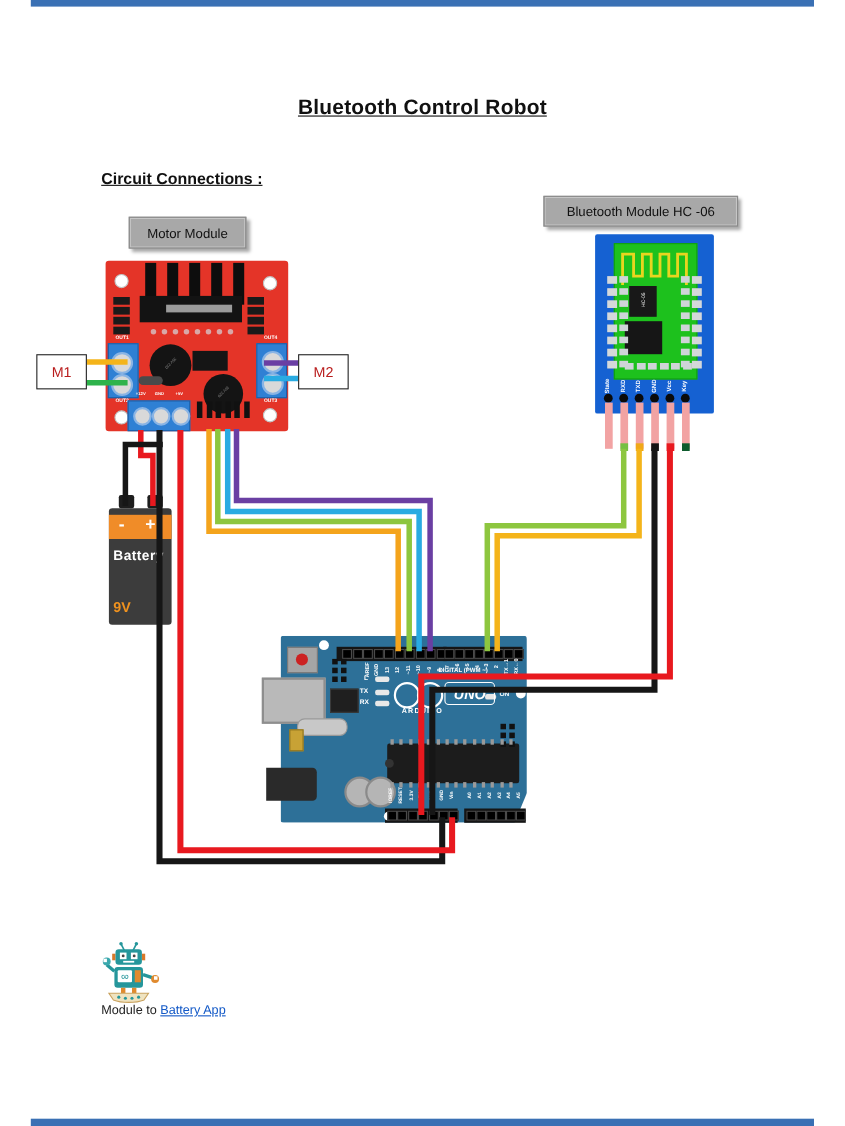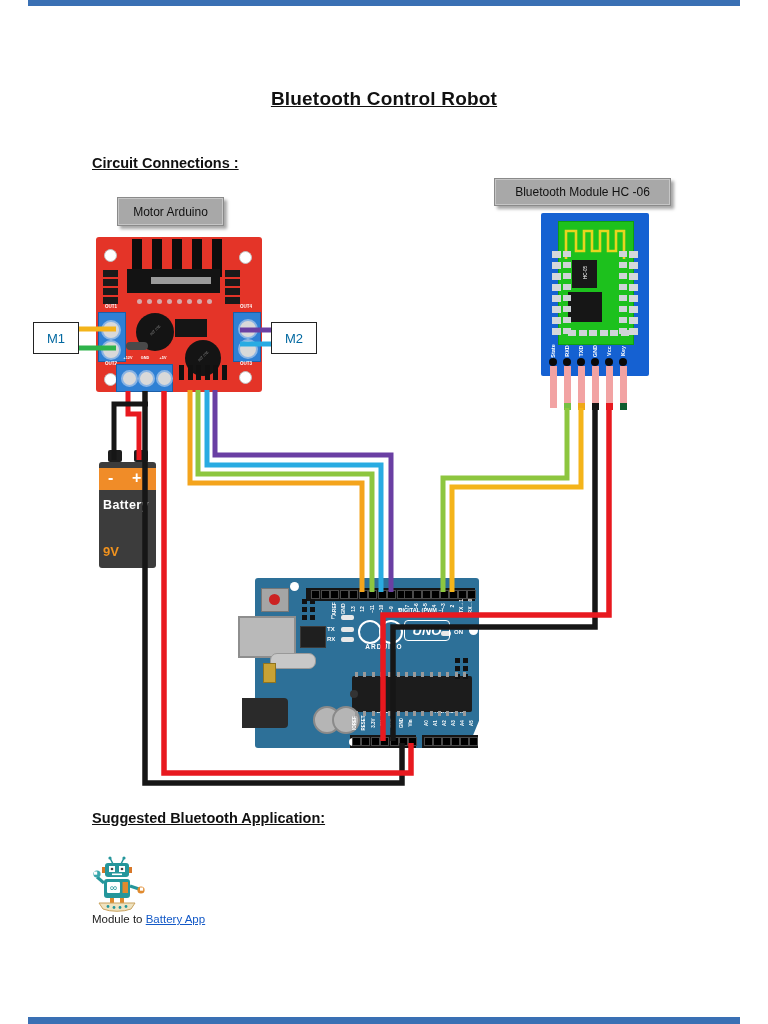--- a/index.html
+++ b/index.html
@@ -2,41 +2,41 @@
 <html><head>
 <meta charset="utf-8">
 <style>
   html,body{margin:0;padding:0;background:#fff;font-family:"Liberation Sans",sans-serif;}
   .page{position:relative;width:768px;height:1024px;background:#fff;overflow:hidden;}
   .a{position:absolute;}
   .bar{position:absolute;left:28px;width:712px;background:#3a70b4;}
   .title{position:absolute;left:0;right:0;top:88px;text-align:center;font-size:19px;font-weight:bold;text-decoration:underline;color:#111;letter-spacing:.2px;}
   .h2{position:absolute;left:92px;top:155px;font-size:14.5px;font-weight:bold;text-decoration:underline;color:#111;}
   .glabel{position:absolute;z-index:6;background:#a8a8a8;border:1px solid #8a8a8a;box-shadow:3px 3px 3px rgba(0,0,0,.35), inset 0 0 0 1px #c6c6c6;color:#111;font-size:12px;display:flex;align-items:center;justify-content:center;}
-  .mbox{position:absolute;z-index:6;background:#fff;border:1.6px solid #222;color:#0369a1;font-size:13px;display:flex;align-items:center;justify-content:center;}
+  .mbox{position:absolute;z-index:6;background:#fff;border:1.6px solid #222;color:#b91c1c;font-size:13px;display:flex;align-items:center;justify-content:center;}
   .board{position:absolute;z-index:2;}
   #wires{position:absolute;left:0;top:0;z-index:5;pointer-events:none;}
   .ftr-h{position:absolute;left:92px;top:810px;font-size:14.5px;font-weight:bold;text-decoration:underline;color:#111;}
   .ftr-line{position:absolute;left:92px;top:841px;font-size:13.5px;color:#222;}
   .lnk1{color:#0a5ac6;font-family:"Liberation Serif",serif;font-weight:bold;text-decoration:underline;cursor:pointer;}
   .ftr-click{position:absolute;left:92px;top:913px;font-size:11.5px;color:#222;}
   .lnk2{color:#1359c7;text-decoration:underline;cursor:pointer;}
 </style>
 </head>
 <body>
 
 <div class="page">
 
   <div class="bar" style="top:0;height:6px;"></div>
   <div class="bar" style="top:1017px;height:7px;"></div>
 
   <div class="title">Bluetooth Control Robot</div>
   <div class="h2">Circuit Connections :</div>
 
-  <div class="glabel" style="left:117px;top:197px;width:105px;height:27px;">Motor Arduino</div>
+  <div class="glabel" style="left:117px;top:197px;width:105px;height:27px;">Motor Module</div>
   <div class="glabel" style="left:494px;top:178px;width:175px;height:26px;">Bluetooth Module HC -06</div>
   <div class="mbox" style="left:33px;top:322px;width:44px;height:30px;">M1</div>
   <div class="mbox" style="left:271px;top:322px;width:44px;height:30px;">M2</div>
 
   <div id="driver" class="board" style="left:96px;top:237px;width:166px;height:155px;background:#e43428;border-radius:3px;">
       <div style="position: absolute; left: 36px; top: 2px; width: 10px; height: 38px; background: rgb(13, 13, 13);"></div>
       <div style="position: absolute; left: 56px; top: 2px; width: 10px; height: 38px; background: rgb(13, 13, 13);"></div>
       <div style="position: absolute; left: 76px; top: 2px; width: 10px; height: 38px; background: rgb(13, 13, 13);"></div>
       <div style="position: absolute; left: 96px; top: 2px; width: 10px; height: 38px; background: rgb(13, 13, 13);"></div>
       <div style="position: absolute; left: 116px; top: 2px; width: 10px; height: 38px; background: rgb(13, 13, 13);"></div>
@@ -332,21 +332,20 @@
       <polyline points="190,390 190,483 362,483 362,592" fill="none" stroke="#f4a41c" stroke-width="5"></polyline>
       <polyline points="198,390 198,474 372,474 372,592" fill="none" stroke="#8dc63f" stroke-width="5"></polyline>
       <polyline points="207,390 207,465 381,465 381,592" fill="none" stroke="#29abe2" stroke-width="5"></polyline>
       <polyline points="215,390 215,455 391,455 391,592" fill="none" stroke="#6a3fa3" stroke-width="5"></polyline>
       <polyline points="567,408 567,478 443,478 443,592" fill="none" stroke="#8dc63f" stroke-width="5"></polyline>
       <polyline points="581,408 581,487 452,487 452,592" fill="none" stroke="#f4b41a" stroke-width="5"></polyline>
       <polyline points="595,408 595,627 393,627 393,741" fill="none" stroke="#161616" stroke-width="5.5"></polyline>
       <polyline points="609,408 609,615 383,615 383,741" fill="none" stroke="#e8191f" stroke-width="5.5"></polyline>
     </svg>
 
-  <div class="ftr-h">Suggested Bluetooth Application:</div>
   <svg class="a" style="left:93px;top:856px;" width="54" height="56" viewBox="0 0 54 56">
     <line x1="20" y1="8" x2="17" y2="2" stroke="#25969b" stroke-width="1.5"></line>
       <circle cx="17" cy="2" r="1.6" fill="#25969b"></circle>
     <line x1="28" y1="8" x2="31" y2="2" stroke="#25969b" stroke-width="1.5"></line>
       <circle cx="31" cy="2" r="1.6" fill="#25969b"></circle>
     <rect x="9" y="11" width="3" height="6" fill="#d8782a"></rect>
       <rect x="36" y="11" width="3" height="6" fill="#d8782a"></rect>
     <rect x="12" y="7" width="24" height="14" rx="3" fill="#25969b"></rect>
     <rect x="16" y="10" width="6" height="6" fill="#fff"></rect>
       <rect x="26" y="10" width="6" height="6" fill="#fff"></rect>

